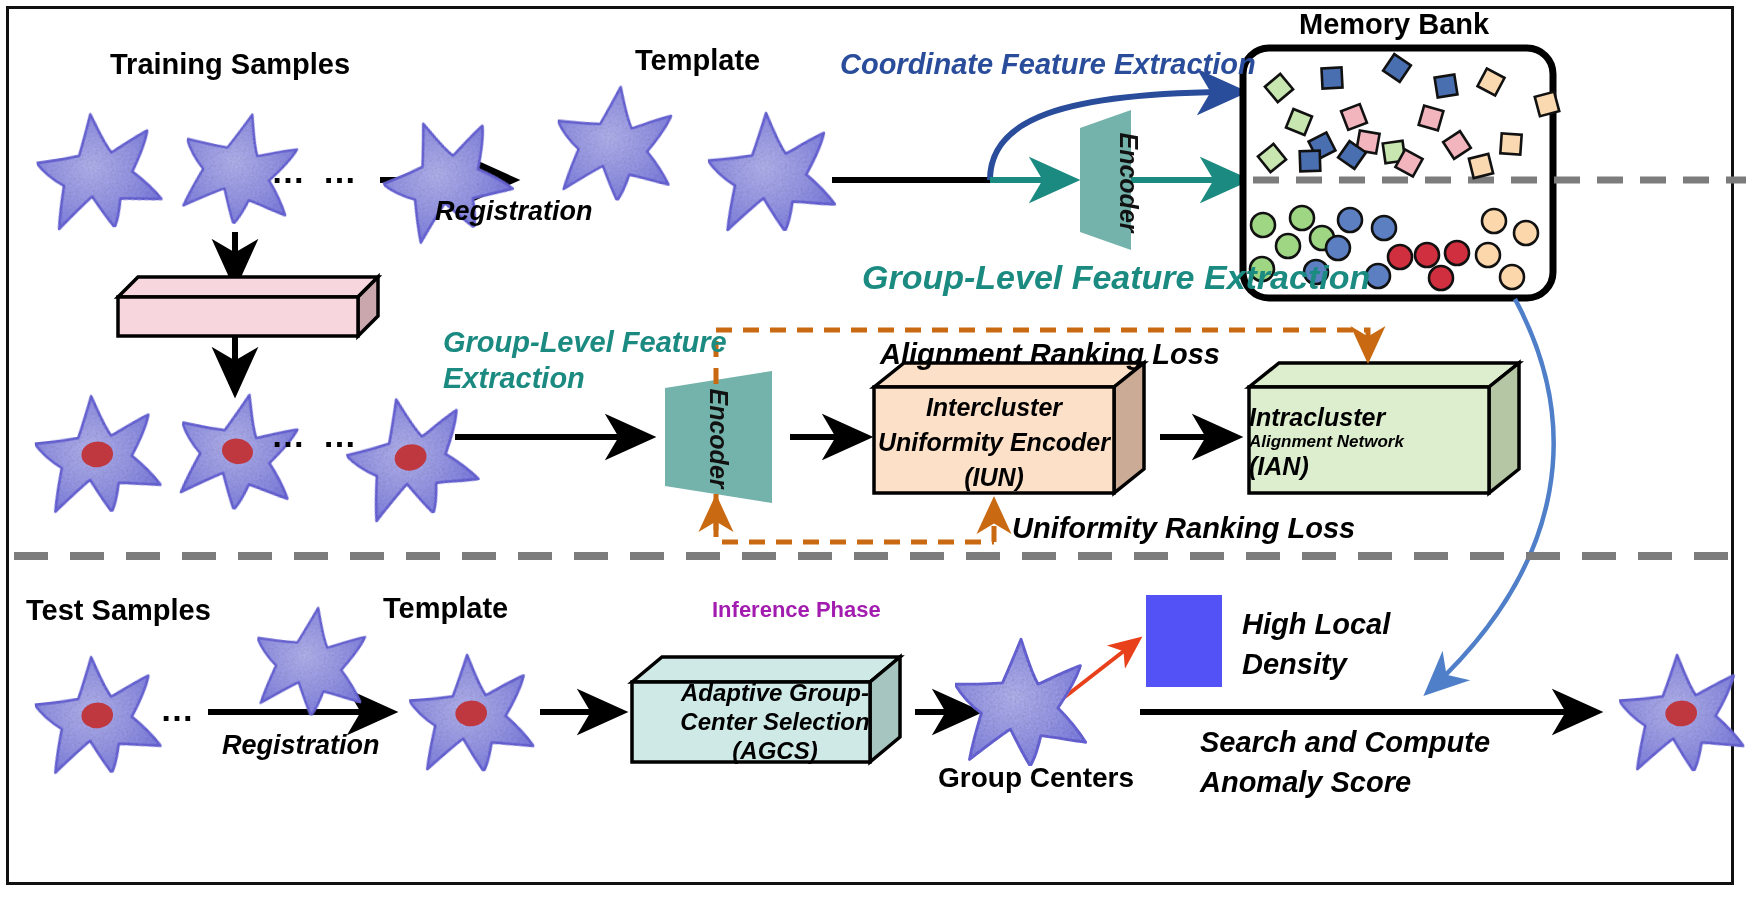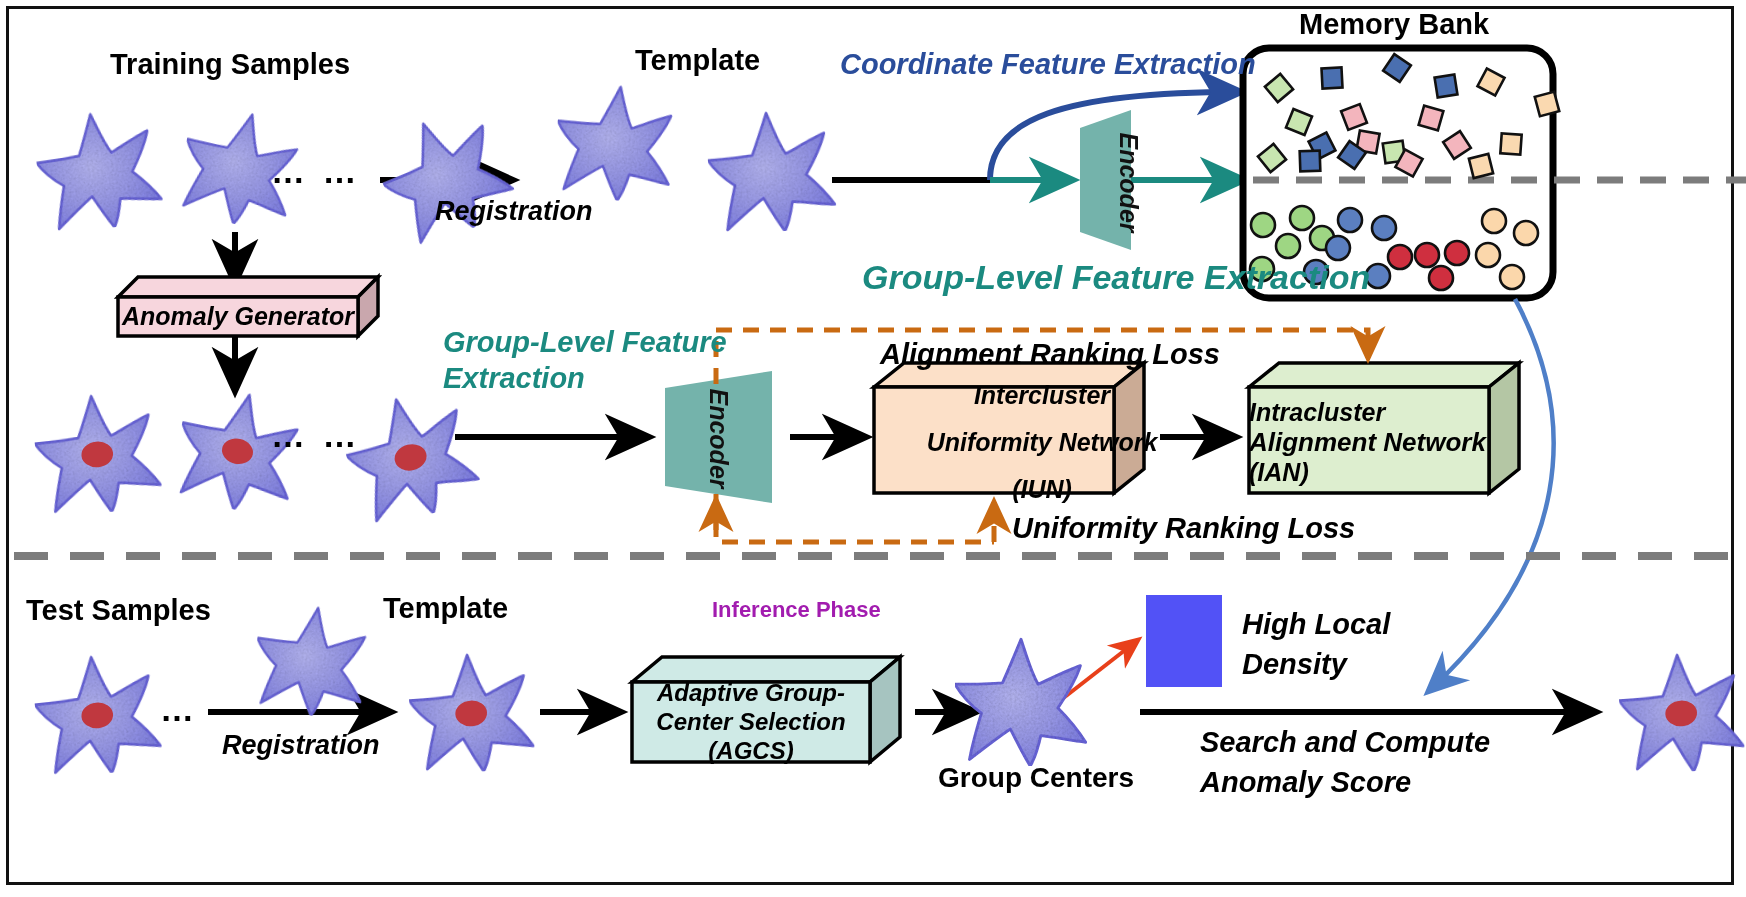--- a/index.html
+++ b/index.html
@@ -308,60 +308,59 @@
   <div class="lbl ital" style="left:435px;top:196px;font-size:27px;">Registration</div>
 
   <div class="lbl ital" style="left:840px;top:48px;font-size:29px;color:#2a4d9b;">Coordinate Feature Extraction</div>
 
   <div class="lbl ital" style="left:862px;top:258px;font-size:34px;color:#1b8a80;">Group-Level Feature Extraction</div>
 
   <div class="lbl bold" style="left:1299px;top:8px;font-size:29px;">Memory Bank</div>
 
   <div class="vert" style="left:1063px;top:168px;width:130px;text-align:center;font-size:25px;">Encoder</div>
 
-  <div class="boxlabel" style="left:118px;top:297px;width:240px;height:39px;font-size:25px;">Anomaly Generator</div>
 
   <div class="lbl ital" style="left:443px;top:326px;font-size:29px;color:#1b8a80;">Group-Level Feature</div>
   <div class="lbl ital" style="left:443px;top:362px;font-size:29px;color:#1b8a80;">Extraction</div>
 
   <div class="lbl bold" style="left:271px;top:416px;font-size:34px;letter-spacing:4px;">… …</div>
 
   <div class="vert" style="left:653px;top:424px;width:130px;text-align:center;font-size:25px;">Encoder</div>
 
   <div class="lbl ital" style="left:880px;top:338px;font-size:29px;">Alignment Ranking Loss</div>
 
   <div class="lbl ital" style="left:1012px;top:512px;font-size:29px;">Uniformity Ranking Loss</div>
 
   <div style="position:absolute;left:874px;top:392px;width:240px;height:100px;display:flex;
-              flex-direction:column;align-items:center;justify-content:center;gap:18px;padding-left:48px;">
+              flex-direction:column;align-items:center;justify-content:center;gap:6px;">
     <div class="ital" style="font-size:25px;">Intercluster</div>
-    <div class="ital" style="font-size:25px;">Uniformity Network</div>
+    <div class="ital" style="font-size:25px;">Uniformity Encoder</div>
     <div class="ital" style="font-size:25px;">(IUN)</div>
   </div>
 
   <div style="position:absolute;left:1249px;top:392px;width:240px;height:100px;display:flex;
               flex-direction:column;align-items:flex-start;justify-content:center;gap:0;">
     <div class="ital" style="font-size:25px;">Intracluster</div>
-    <div class="ital" style="font-size:26px;">Alignment Network</div>
+    <div class="ital" style="font-size:17px;">Alignment Network</div>
     <div class="ital" style="font-size:25px;">(IAN)</div>
   </div>
 
 
   <div class="lbl bold" style="left:712px;top:598px;font-size:22px;color:#a21caf;">Inference Phase</div>
 
   <div class="lbl bold" style="left:26px;top:594px;font-size:29px;">Test Samples</div>
 
   <div class="lbl bold" style="left:383px;top:592px;font-size:29px;">Template</div>
 
   <div class="lbl bold" style="left:160px;top:690px;font-size:34px;letter-spacing:3px;">…</div>
 
   <div class="lbl ital" style="left:222px;top:730px;font-size:27px;">Registration</div>
 
   <div style="position:absolute;left:632px;top:685px;width:238px;height:74px;display:flex;
-              flex-direction:column;align-items:center;justify-content:center;gap:1px;">
+              flex-direction:column;align-items:center;justify-content:center;gap:1px;padding-left:24px;">
     <div class="ital" style="font-size:24px;">Adaptive Group-</div>
     <div class="ital" style="font-size:24px;">Center Selection</div>
     <div class="ital" style="font-size:24px;">(AGCS)</div>
   </div>
 
   <div class="lbl bold" style="left:938px;top:762px;font-size:28px;">Group Centers</div>
 
   <div class="lbl ital" style="left:1242px;top:608px;font-size:29px;">High Local</div>
   <div class="lbl ital" style="left:1242px;top:648px;font-size:29px;">Density</div>
 

